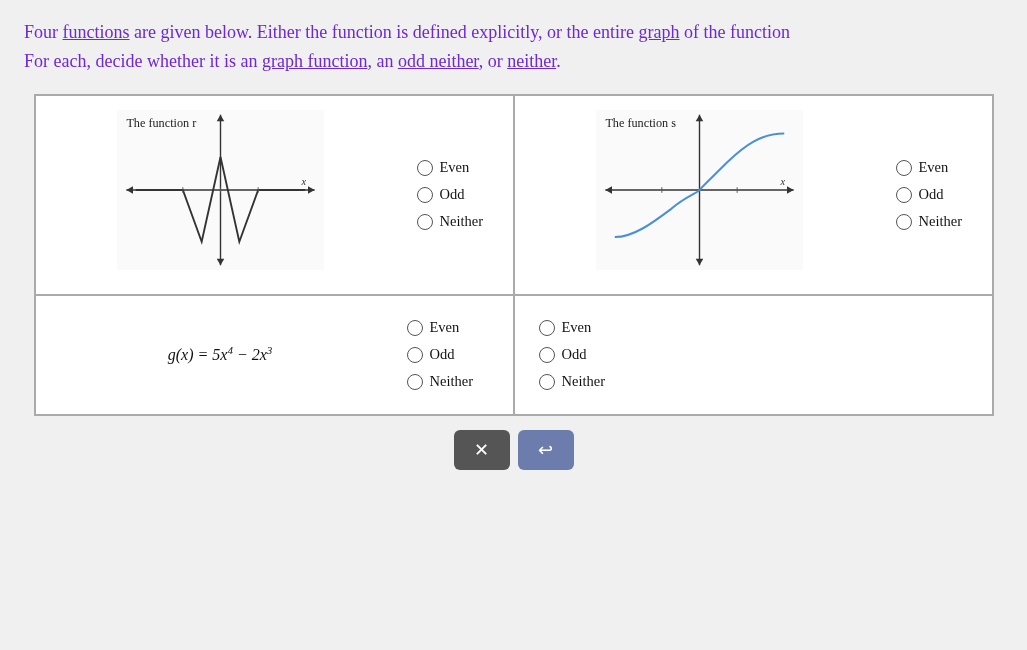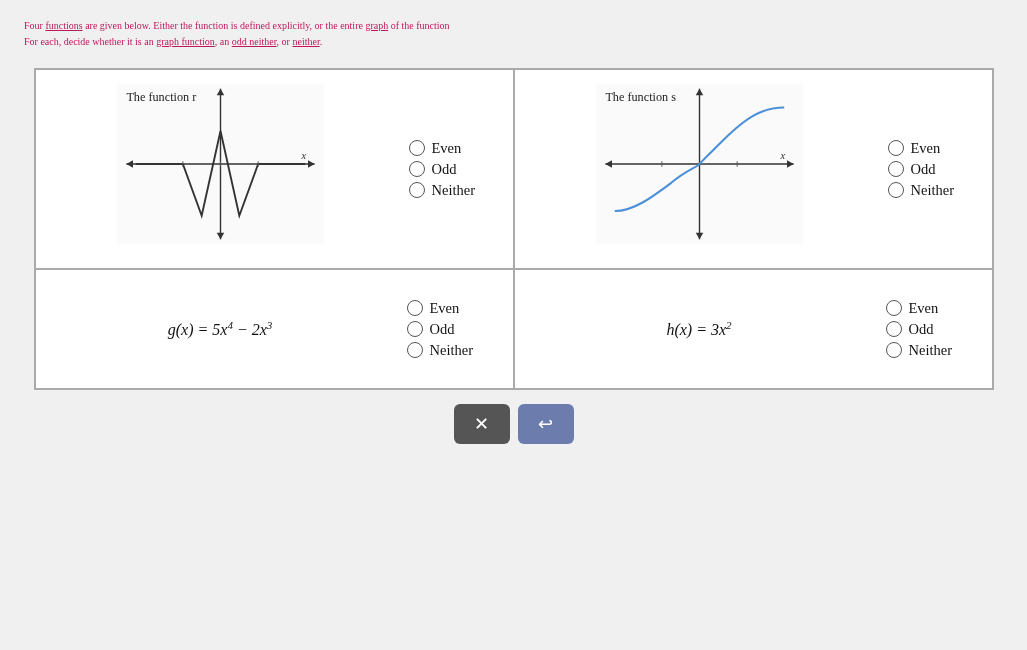--- a/index.html
+++ b/index.html
@@ -5,24 +5,24 @@
     * { box-sizing: border-box; margin: 0; padding: 0; }
     body {
       font-family: 'Times New Roman', Times, serif;
       background: #f0f0f0;
       width: 1027px;
       min-height: 650px;
       padding: 18px 24px;
       color: #111;
     }
     .intro-text {
-      font-size: 10px;
+      font-size: 18px;
       line-height: 1.6;
       margin-bottom: 18px;
-      color: #be185d;
+      color: #6d28d9;
     }
     .intro-text u { text-decoration: underline; }
     .grid-container {
       display: grid;
       grid-template-columns: 1fr 1fr;
       grid-template-rows: auto auto;
       border: 1.5px solid #aaa;
       background: #fff;
       width: 960px;
       margin: 0 auto;
@@ -31,36 +31,36 @@
       border: 1px solid #aaa;
       padding: 12px 16px;
       display: flex;
       align-items: center;
       gap: 10px;
     }
     .cell-graph {
       flex-direction: row;
       align-items: center;
       min-height: 200px;
-      padding: 10px 14px;
+      padding: 10px 6px;
     }
     .cell-formula {
       min-height: 120px;
       align-items: center;
       padding: 14px 16px;
     }
     .graph-area {
       flex: 1;
       position: relative;
       height: 170px;
     }
     .radio-group {
       display: flex;
       flex-direction: column;
-      gap: 4px;
+      gap: 10px;
       min-width: 90px;
       margin-left: 8px;
     }
     .radio-item {
       display: flex;
       align-items: center;
       gap: 7px;
       font-size: 14.5px;
       cursor: pointer;
     }
@@ -217,25 +217,20 @@
         <span>Odd</span>
       </label>
       <label class="radio-item">
         <span class="radio-circle"></span>
         <span>Neither</span>
       </label>
     </div>
   </div>
 
   <div class="cell cell-formula">
-    <div class="formula-area">
-      <span class="formula-text">
-        <i>h</i>(<i>x</i>) = 3<i>x</i><sup>2</sup>
-      </span>
-    </div>
     <div class="radio-group">
       <label class="radio-item">
         <span class="radio-circle"></span>
         <span>Even</span>
       </label>
       <label class="radio-item">
         <span class="radio-circle"></span>
         <span>Odd</span>
       </label>
       <label class="radio-item">

